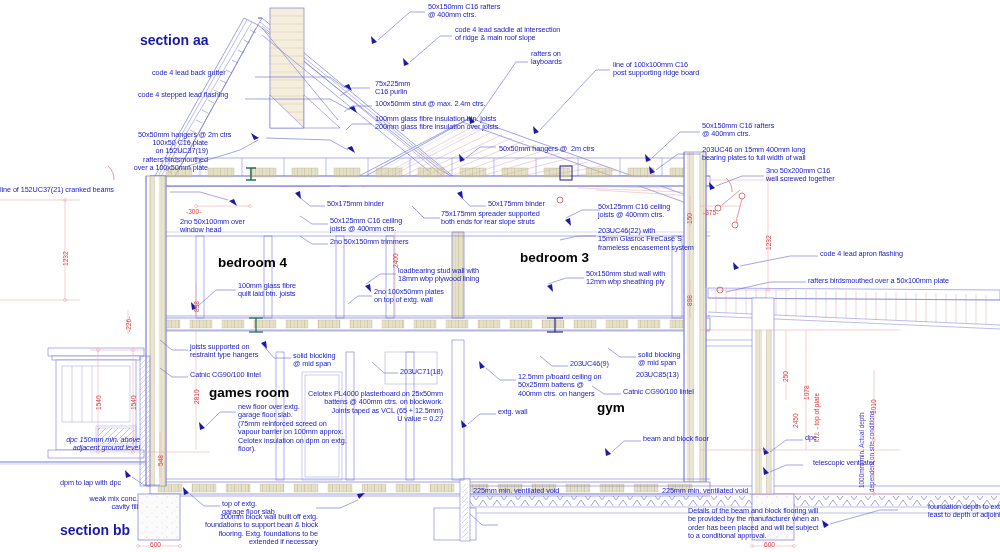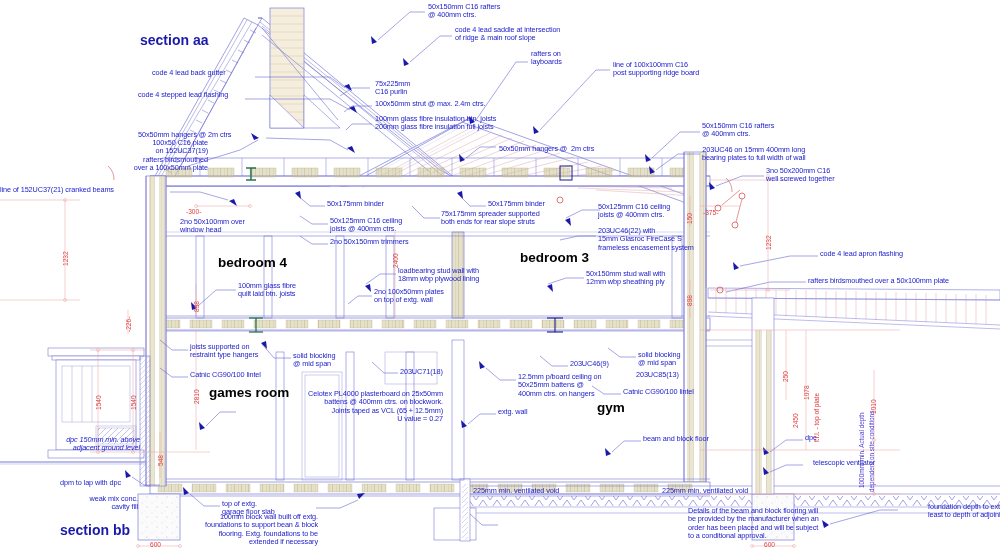--- a/index.html
+++ b/index.html
@@ -540,21 +540,21 @@
   <div class="lbl" style="left:455px;top:26px;">code 4 lead saddle at intersection
 of ridge &amp; main roof slope</div>
   <div class="lbl" style="left:531px;top:50px;">rafters on
 layboards</div>
   <div class="lbl" style="left:613px;top:61px;">line of 100x100mm C16
 post supporting ridge board</div>
   <div class="lbl" style="left:375px;top:80px;">75x225mm
 C16 purlin</div>
   <div class="lbl" style="left:375px;top:100px;">100x50mm strut @ max. 2.4m ctrs.</div>
   <div class="lbl" style="left:375px;top:115px;">100mm glass fibre insulation btn. joists
-200mm glass fibre insulation full joists</div>
+200mm glass fibre insulation over joists</div>
   <div class="lbl" style="left:702px;top:122px;">50x150mm C16 rafters
 @ 400mm ctrs.</div>
   <div class="lbl" style="left:702px;top:146px;text-align:center;">203UC46 on 15mm 400mm long
 bearing plates to full width of wall</div>
   <div class="lbl" style="left:766px;top:167px;">3no 50x200mm C16
 well screwed together</div>
   <div class="lbl" style="left:820px;top:250px;">code 4 lead apron flashing</div>
   <div class="lbl" style="left:808px;top:277px;">rafters birdsmouthed over a 50x100mm plate</div>
   <div class="lbl" style="left:499px;top:145px;">50x50mm hangers @  2m ctrs</div>
   <div class="lbl" style="left:327px;top:200px;">50x175mm binder</div>
@@ -580,20 +580,26 @@
   <div class="lbl" style="left:293px;top:352px;">solid blocking
 @ mid span</div>
   <div class="lbl" style="left:190px;top:343px;">joists supported on
 restraint type hangers</div>
   <div class="lbl" style="left:190px;top:371px;">Catnic CG90/100 lintel</div>
   <div class="lbl" style="left:400px;top:368px;">203UC71(18)</div>
   <div class="lbl r" style="left:297px;top:390px;width:146px;">Celotex PL4000 plasterboard on 25x50mm
 battens @ 400mm ctrs. on blockwork.
 Joints taped as VCL (65 + 12.5mm)
 U value = 0.27</div>
+  <div class="lbl" style="left:238px;top:403px;">new floor over extg.
+garage floor slab.
+(75mm reinforced screed on
+vapour barrier on 100mm approx.
+Celotex insulation on dpm on extg.
+floor).</div>
   <div class="lbl" style="left:518px;top:373px;">12.5mm p/board ceiling on
 50x25mm battens @
 400mm ctrs. on hangers</div>
   <div class="lbl" style="left:570px;top:360px;">203UC46(9)</div>
   <div class="lbl" style="left:638px;top:351px;">solid blocking
 @ mid span</div>
   <div class="lbl" style="left:636px;top:371px;">203UC85(13)</div>
   <div class="lbl" style="left:623px;top:388px;">Catnic CG90/100 lintel</div>
   <div class="lbl" style="left:498px;top:408px;">extg. wall</div>
   <div class="lbl" style="left:643px;top:435px;">beam and block floor</div>

